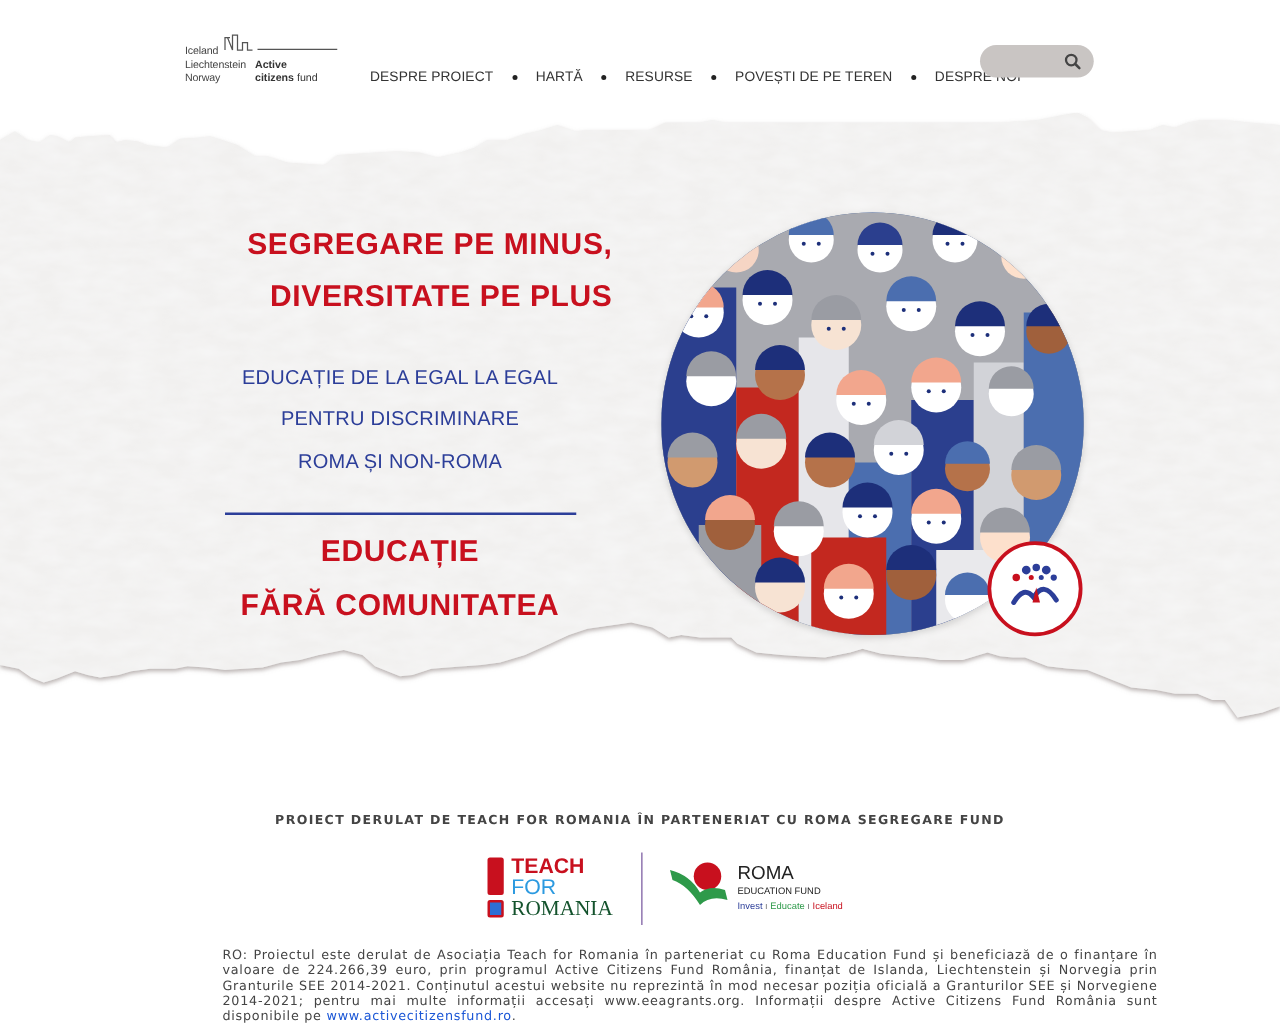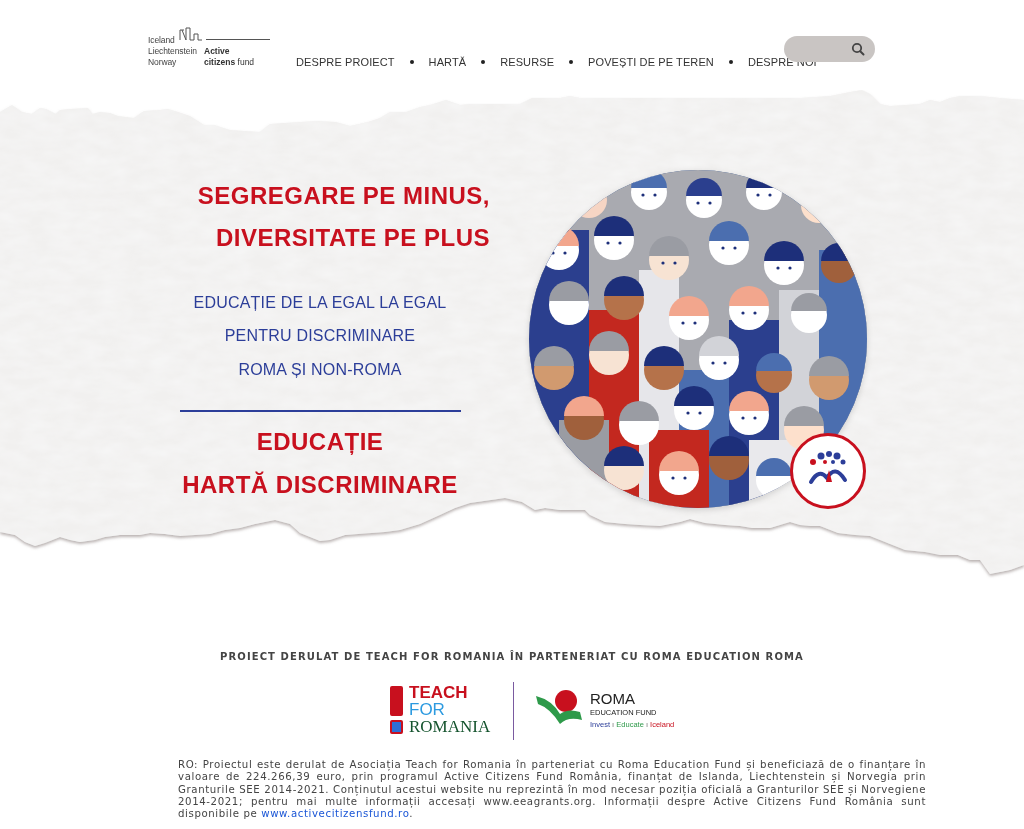--- a/index.html
+++ b/index.html
@@ -119,21 +119,21 @@
 <div class="title-red l1">SEGREGARE PE MINUS,</div>
 <div class="title-red l2">DIVERSITATE PE PLUS</div>
 
 <div class="sub-blue l1">EDUCAȚIE DE LA EGAL LA EGAL</div>
 <div class="sub-blue l2">PENTRU DISCRIMINARE</div>
 <div class="sub-blue l3">ROMA ȘI NON-ROMA</div>
 
 <div class="divider"></div>
 
 <div class="red2 l1">EDUCAȚIE</div>
-<div class="red2 l2">HARTĂ DISCRIMINARE</div>
+<div class="red2 l2">FĂRĂ COMUNITATEA</div>
 
 <div class="circle">
   <svg width="338" height="338" viewBox="0 0 338 338">
     <rect width="338" height="338" fill="#a9aab0"></rect>
     <g>
 
       <rect x="0" y="60" width="60" height="280" fill="#2b3f8e"></rect>
       <rect x="60" y="140" width="50" height="200" fill="#c3281f"></rect>
       <rect x="110" y="100" width="40" height="240" fill="#e6e6ea"></rect>
       <rect x="150" y="200" width="50" height="140" fill="#4b6eaf"></rect>
@@ -258,21 +258,21 @@
     <circle cx="44" cy="20" r="3.5" fill="#2c3e99"></circle>
     <circle cx="50" cy="26" r="2.5" fill="#2c3e99"></circle>
     <circle cx="32" cy="26" r="2" fill="#c8101e"></circle>
     <circle cx="40" cy="26" r="2" fill="#2c3e99"></circle>
     <path d="M18 46 q8 -14 16 -4 q8 -14 18 2" fill="none" stroke="#2c3e99" stroke-width="4" stroke-linecap="round"></path>
     <path d="M33 46 l3 -12 l3 12" fill="#c8101e"></path>
     <path d="M8 40 A27 27 0 0 0 62 40" fill="none" stroke="#c8101e" stroke-width="0"></path>
   </svg>
 </div>
 
-<div class="partner-line">PROIECT DERULAT DE TEACH FOR ROMANIA ÎN PARTENERIAT CU ROMA EDUCATION ROMA</div>
+<div class="partner-line">PROIECT DERULAT DE TEACH FOR ROMANIA ÎN PARTENERIAT CU ROMA SEGREGARE FUND</div>
 
 <div class="tfr">
   <div class="bar" style="top:2px;height:30px;background:#c8101e;"></div>
   <div class="bar" style="top:36px;height:14px;background:#2c6fd6;border-color:#c8101e;"></div>
   <div class="t" style="top:1px;color:#c8101e;">TEACH</div>
   <div class="t" style="top:18px;color:#2c9ae0;font-weight:normal;">FOR</div>
   <div class="t" style="top:35px;color:#14532d;font-weight:normal;font-family:Liberation Serif, serif;">ROMANIA</div>
 </div>
 
 <div class="sep"></div>

